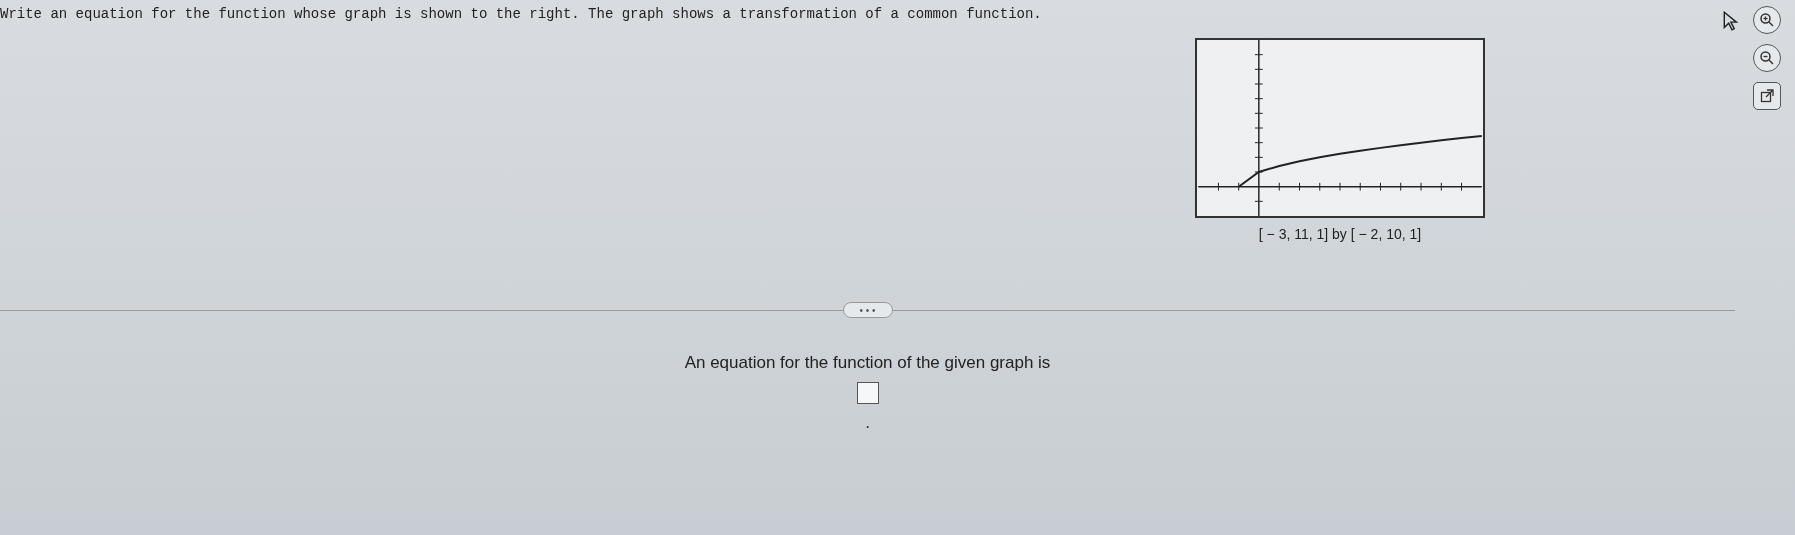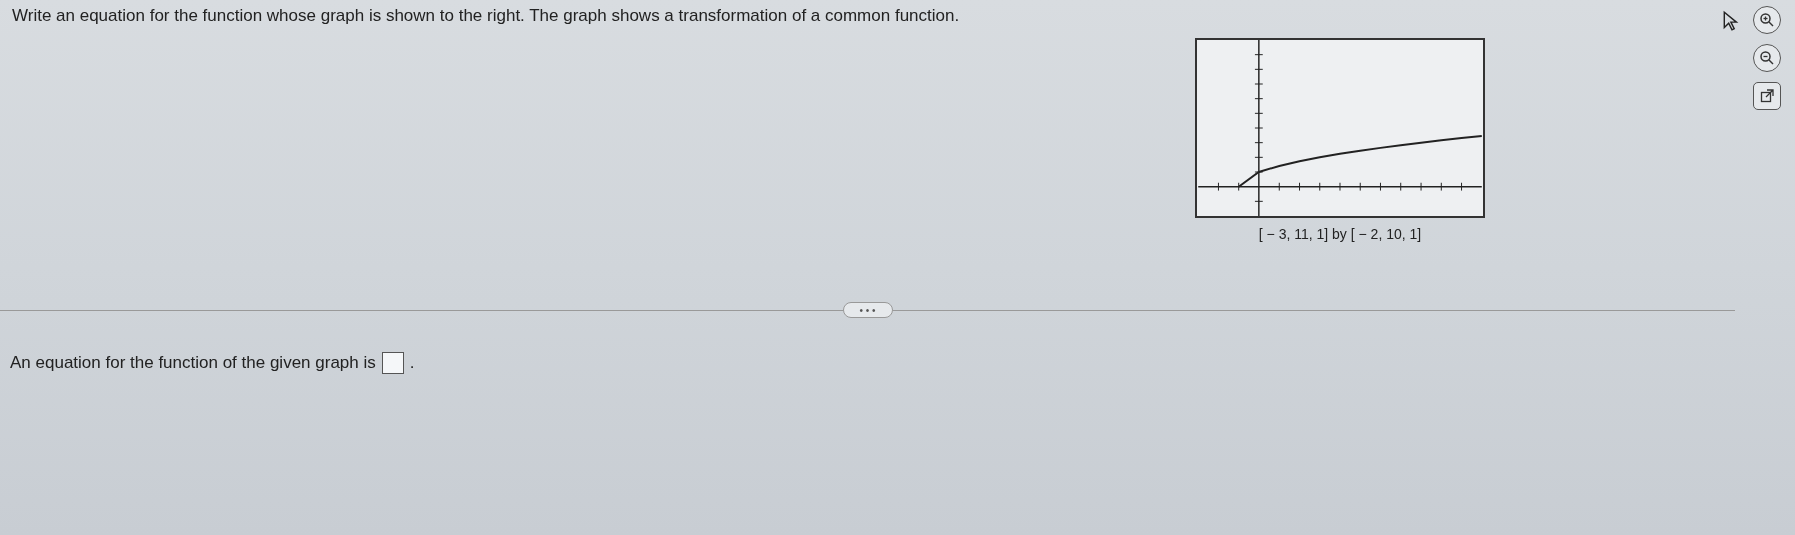--- a/index.html
+++ b/index.html
@@ -10,23 +10,24 @@
     font-family: Arial, sans-serif;
     position: relative;
     overflow: hidden;
   }
   .question-area {
     padding: 4px 10px 0 0;
     position: relative;
     height: 100%;
   }
   .question-text {
-    font-size: 17px;
-    color: #222;
-    padding: 2px 0 0 12px;
+    font-size: 14px;
+    color: #222;
+    padding: 2px 0 0 0;
+    font-family: Liberation Mono, monospace;
   }
   .graph-container {
     position: absolute;
     top: 38px;
     right: 310px;
     width: 290px;
   }
   .graph-box {
     width: 290px;
     height: 180px;
@@ -118,20 +119,21 @@
     right: 60px;
     padding: 0 10px;
   }
   .answer-line {
     font-size: 17px;
     color: #222;
     line-height: 26px;
     display: flex;
     align-items: center;
     gap: 6px;
+    flex-direction: column;
   }
   .answer-input {
     display: inline-block;
     width: 22px;
     height: 22px;
     border: 1px solid #555;
     background: #f5f7f9;
     vertical-align: middle;
   }
   .answer-hint {

